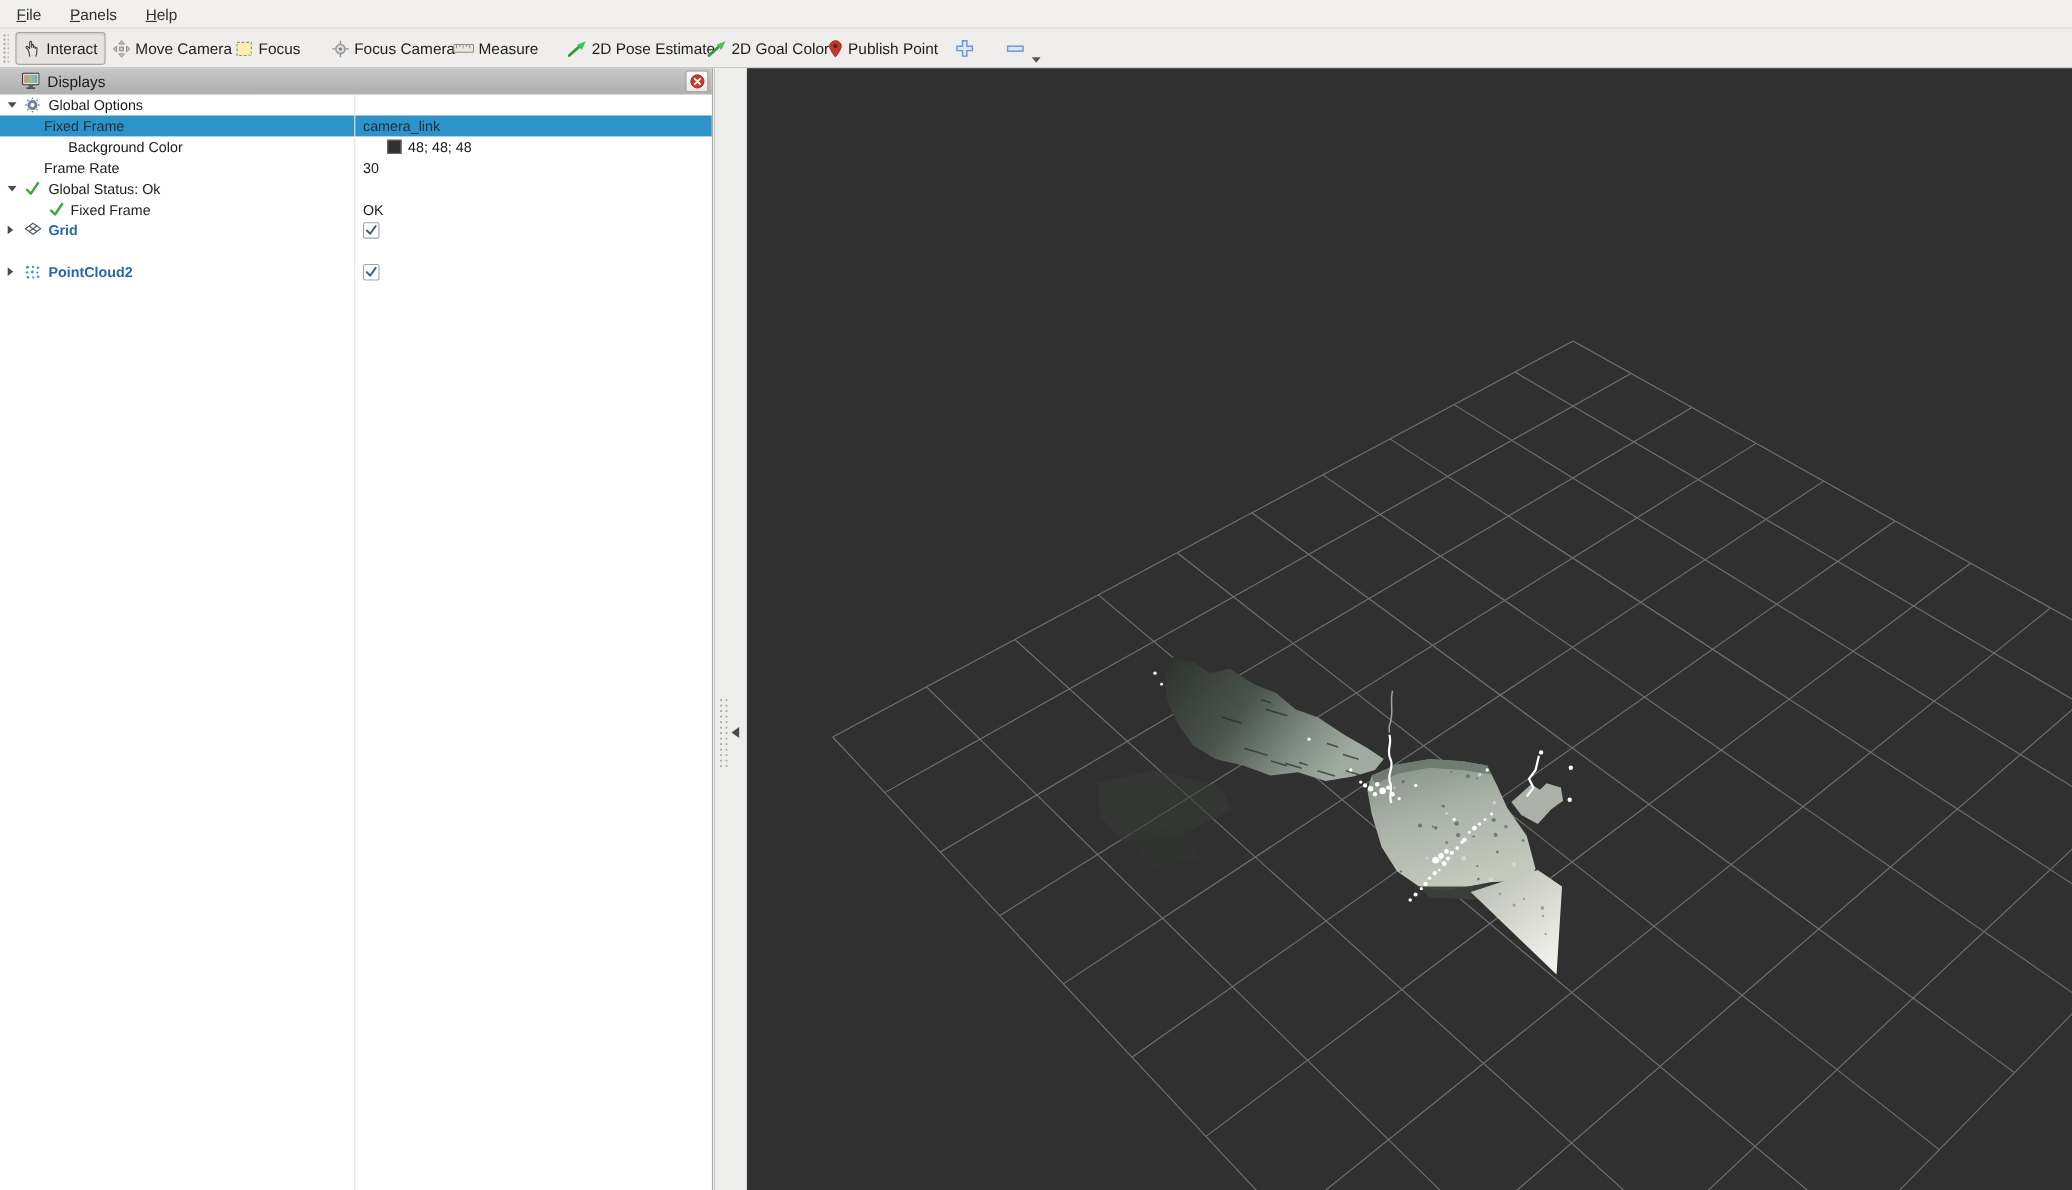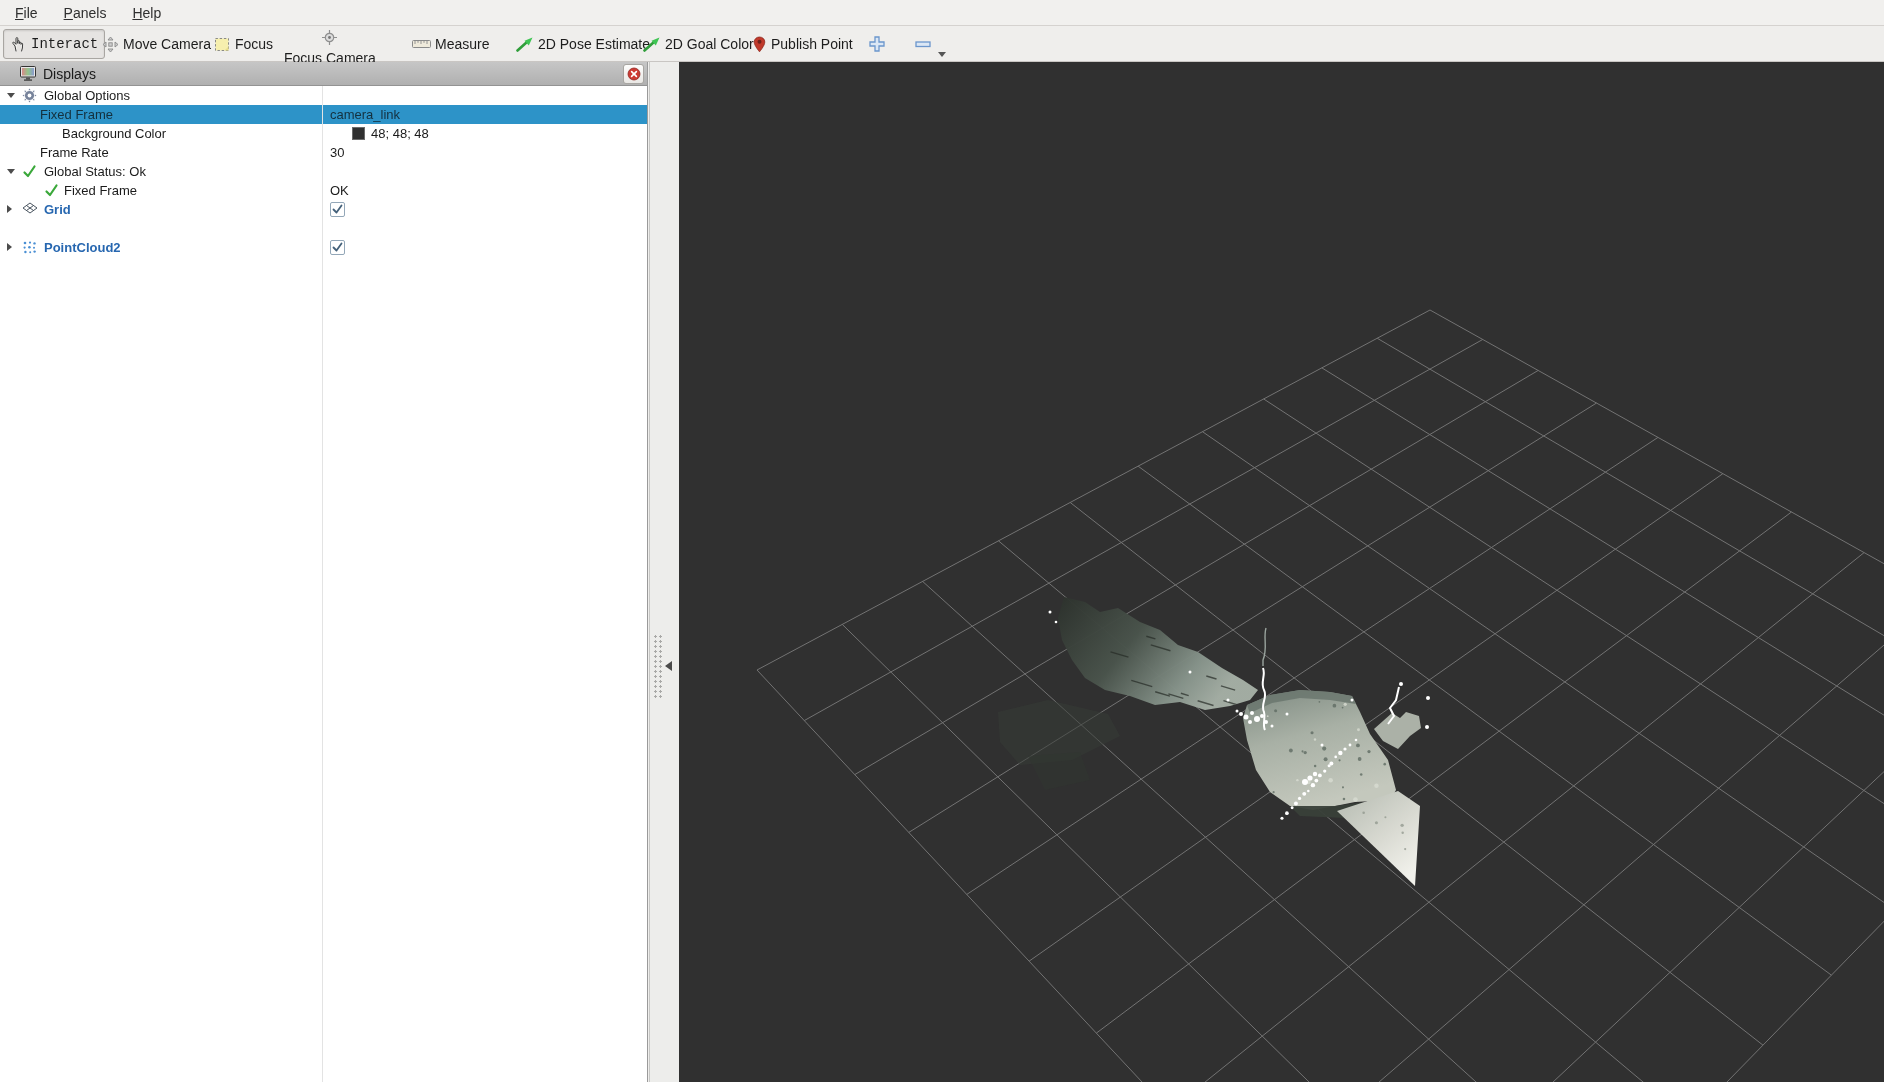--- a/index.html
+++ b/index.html
@@ -69,21 +69,21 @@
 <body>
 
 <div id="menubar">
     <div class="menu-item"><u>F</u>ile</div>
     <div class="menu-item"><u>P</u>anels</div>
     <div class="menu-item"><u>H</u>elp</div>
   </div>
 
 <div id="toolbar">
   <div class="tb-grip"></div>
-<div class="tool active" style="left: 3px; font-family: Liberation Mono, monospace;">
+<div class="tool active" style="left: 14px;">
       <span style="display: inline-flex;">
         <svg width="17" height="17" viewBox="0 0 17 17">
           <path d="M6 15 L5 10 L3 7.5 Q2.4 6.6 3.2 6.2 Q4 5.9 4.7 6.8 L6 8.3 L6 2.6 Q6 1.6 6.9 1.6 Q7.8 1.6 7.8 2.6 L7.8 7 M7.8 7 L7.8 5.4 Q7.8 4.6 8.6 4.6 Q9.4 4.6 9.4 5.4 L9.4 7.2 M9.4 7.2 Q9.4 6.3 10.2 6.3 Q11 6.3 11 7.2 L11 8 M11 8 Q11 7.2 11.8 7.2 Q12.6 7.2 12.6 8.1 L12.4 12 L11.6 15" fill="#f3f2ef" stroke="#3a3a3a" stroke-width="1" stroke-linecap="round" stroke-linejoin="round"></path>
         </svg>
       </span>
       <span>Interact</span>
     </div>
     <div class="tool" style="left: 96px;">
       <span style="display: inline-flex;">
         <svg width="17" height="17" viewBox="0 0 17 17">
@@ -100,21 +100,21 @@
     </div>
     <div class="tool" style="left: 208px;">
       <span style="display: inline-flex;">
         <svg width="17" height="17" viewBox="0 0 17 17">
           <rect x="1.5" y="2.5" width="13" height="12" fill="#f6efae" stroke="#8a8a86" stroke-width="1" stroke-dasharray="2.4 1.8"></rect>
           <polygon points="14.5,14.5 10.5,14.5 14.5,10.5" fill="#e8df8e"></polygon>
         </svg>
       </span>
       <span>Focus</span>
     </div>
-    <div class="tool" style="left: 278px; flex-direction: column;">
+    <div class="tool" style="left: 295px;">
       <span style="display: inline-flex;">
         <svg width="17" height="17" viewBox="0 0 17 17">
           <g stroke="#8f8f8f" fill="none" stroke-width="1.2">
             <circle cx="8.5" cy="8.5" r="4.2" fill="#dcdcdc"></circle>
             <path d="M8.5 1 L8.5 4 M8.5 13 L8.5 16 M1 8.5 L4 8.5 M13 8.5 L16 8.5"></path>
           </g>
           <circle cx="8.5" cy="8.5" r="1.4" fill="#777"></circle>
         </svg>
       </span>
       <span>Focus Camera</span>

